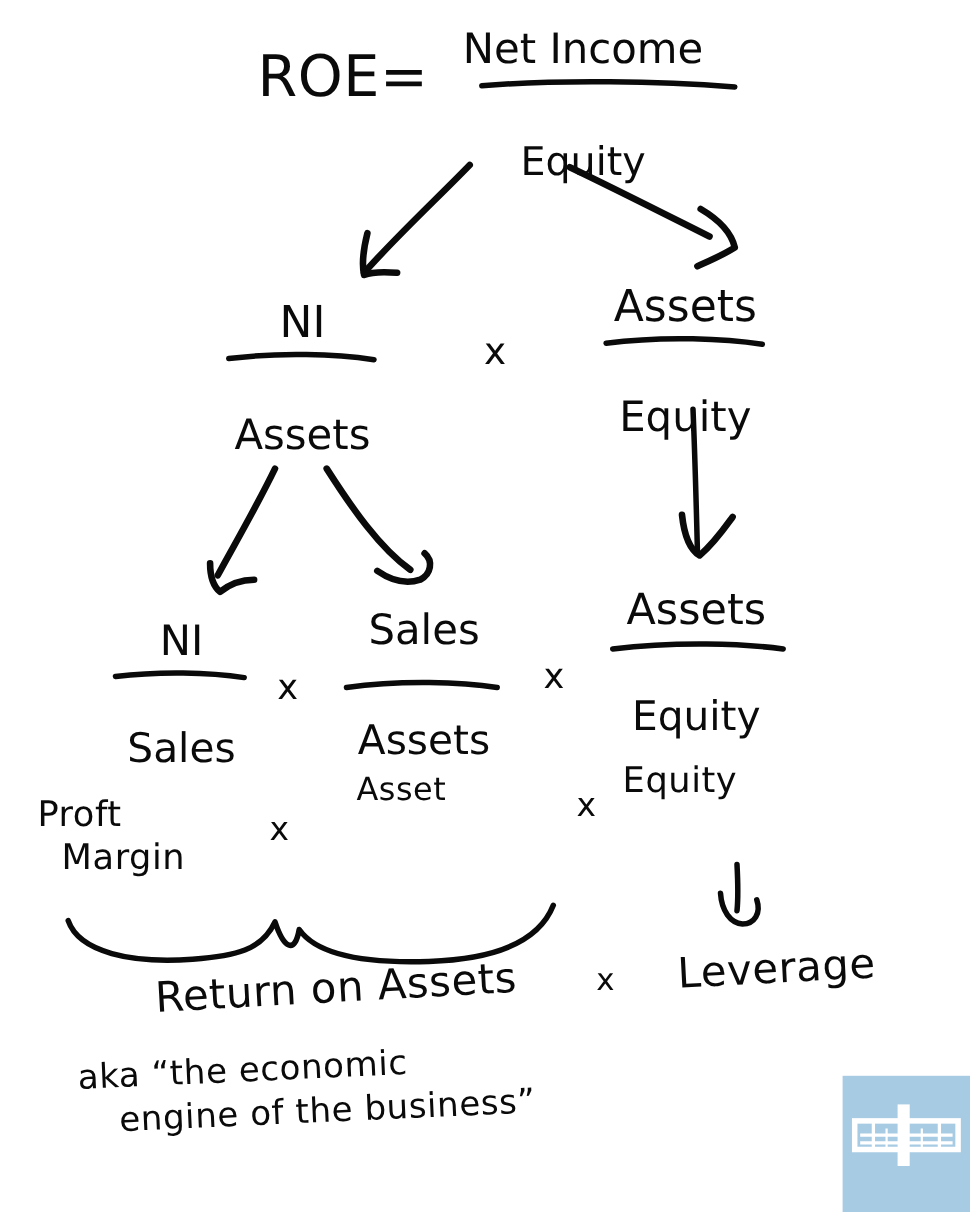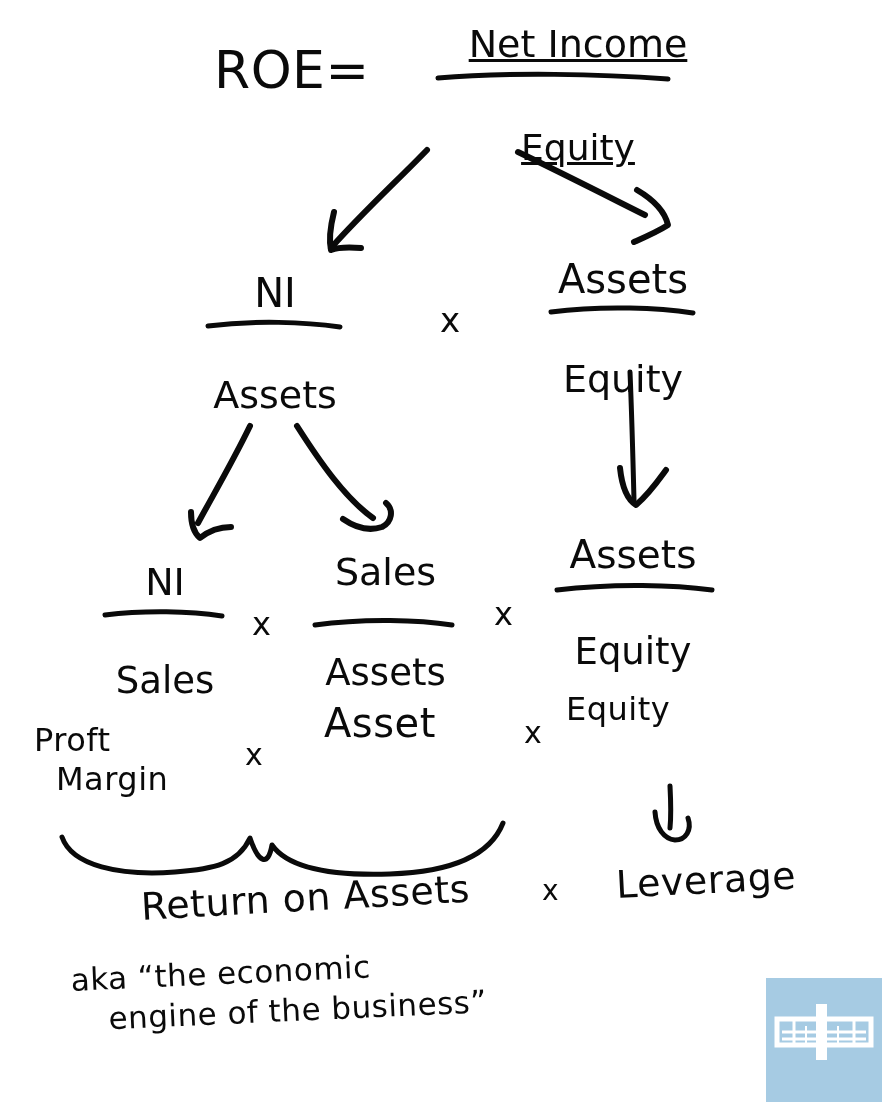--- a/index.html
+++ b/index.html
@@ -98,23 +98,23 @@
              C 214 869, 238 864, 250 838
              C 258 862, 268 868, 272 845
              C 288 868, 330 876, 390 874
              C 450 872, 490 856, 503 823"></path>
 
     <path stroke-width="5" d="M670 786 C 671 805, 671 818, 670 828"></path>
     <path stroke-width="5" d="M655 812 C 656 828, 664 839, 675 840 C 686 840, 692 830, 688 818"></path>
   </g>
 </svg>
 
-<div class="hw" style="left:214px; top:44px; font-size:52px;">ROE=</div>
+<div class="hw" style="left:234px; top:44px; font-size:52px;">ROE=</div>
 
-<div class="frac" style="left:456px; top:24px; width:244px; font-size:38px;text-decoration:underline;">
+<div class="frac" style="left:408px; top:24px; width:244px; font-size:38px;">
   <span class="num">Net Income</span>
   <span class="bar" style="height:62px;"></span>
   <span class="den" style="font-size:36px;">Equity</span>
 </div>
 
 <div class="frac" style="left:200px; top:272px; width:150px; font-size:40px;">
   <span class="num">NI</span>
   <span class="bar" style="height:58px;"></span>
   <span class="den" style="font-size:38px;">Assets</span>
 </div>
@@ -149,21 +149,21 @@
   <span class="den" style="font-size:37px;">Equity</span>
 </div>
 
 <div class="hw" style="left:34px; top:724px; font-size:32px;">
   <span style="display:block;">Proft</span>
   <span style="display:block; margin-left:22px; margin-top:6px;">Margin</span>
 </div>
 
 <div class="times" style="left:245px; top:737px; font-size:30px;">x</div>
 
-<div class="hw" style="left:324px; top:703px; font-size:40px;">
+<div class="hw" style="left:324px; top:703px; font-size:29px;">
   <span style="display:block;">Asset</span>
 </div>
 
 <div class="times" style="left:524px; top:715px; font-size:30px;">x</div>
 
 <div class="hw" style="left:566px; top:693px; font-size:32px;">
   <span style="display:block;">Equity</span>
 </div>
 
 <div class="hw" style="left:140px; top:888px; font-size:38px; transform:rotate(-3.2deg); transform-origin:left top;">Return on Assets</div>

